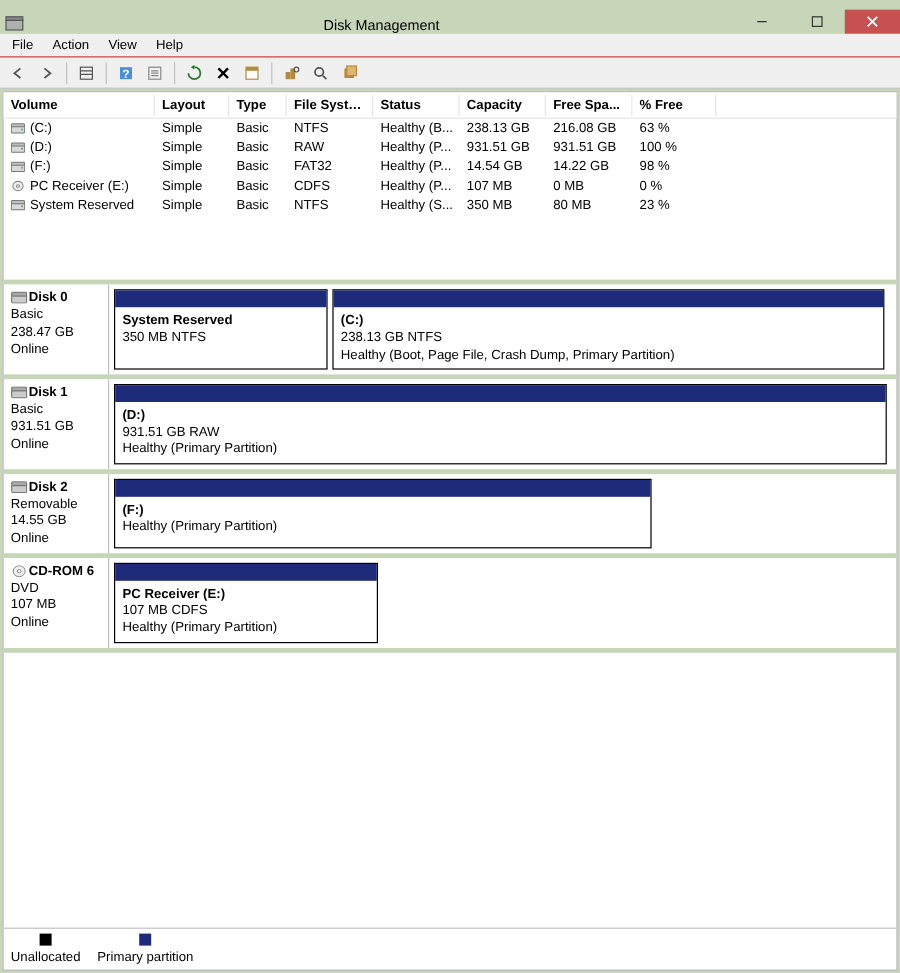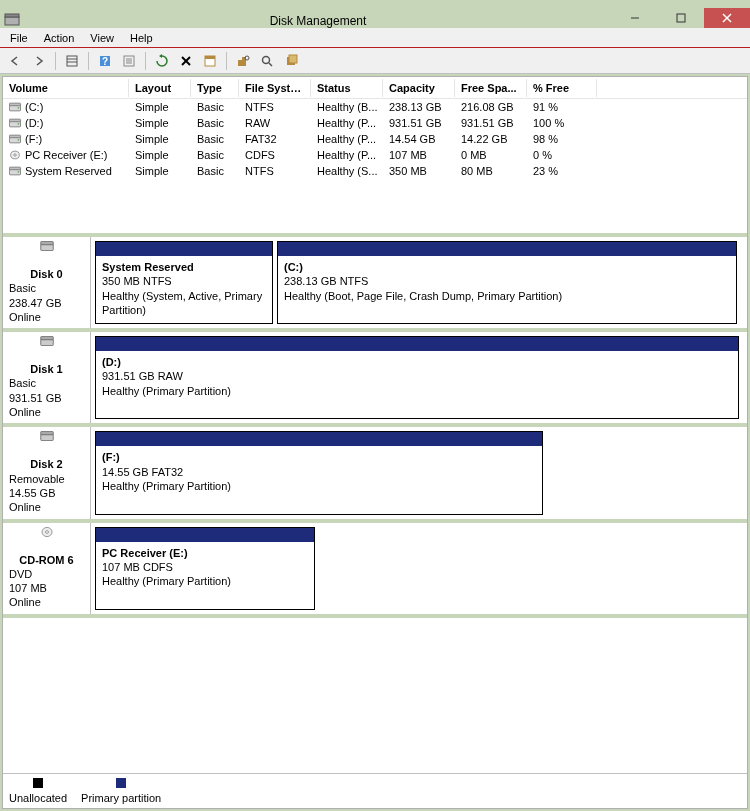--- a/index.html
+++ b/index.html
@@ -103,21 +103,21 @@
   display: flex;
   border-bottom: 4px solid #c7d6b9;
 }
 .disk-info {
   width: 88px;
   padding: 4px 6px;
   border-right: 1px solid #c0c0c0;
   font-size: 11px;
   line-height: 1.3;
 }
-.disk-info .disk-name { font-weight: bold; display: flex; align-items: center; gap: 16px; flex-direction: column; }
+.disk-info .disk-name { font-weight: bold; display: flex; align-items: center; gap: 1px; }
 .disk-icon { width: 14px; height: 10px; }
 .partitions {
   flex: 1;
   display: flex;
   padding: 4px 4px;
   gap: 4px;
 }
 .partition {
   border: 1px solid #000;
   padding: 0;
@@ -283,21 +283,21 @@
               <circle cx="11" cy="6" r="1" fill="#6a6"></circle>
             </svg>
             <span>(C:)</span>
           </div>
           <div class="vt-cell col-layout">Simple</div>
           <div class="vt-cell col-type">Basic</div>
           <div class="vt-cell col-fs">NTFS</div>
           <div class="vt-cell col-status">Healthy (B...</div>
           <div class="vt-cell col-capacity">238.13 GB</div>
           <div class="vt-cell col-free">216.08 GB</div>
-          <div class="vt-cell col-pfree">91 %</div>
+          <div class="vt-cell col-pfree">63 %</div>
         </div>
         <div class="vt-row">
           <div class="vt-cell col-volume">
             <svg class="vol-icon" viewBox="0 0 14 10">
               <rect x="0.5" y="2.5" width="13" height="7" rx="1" fill="#d9d9d9" stroke="#777"></rect>
               <rect x="0.5" y="0.5" width="13" height="3" rx="1" fill="#bfbfbf" stroke="#777"></rect>
               <circle cx="11" cy="6" r="1" fill="#6a6"></circle>
             </svg>
             <span>(D:)</span>
           </div>
@@ -376,21 +376,20 @@
           <div>Basic</div>
           <div>238.47 GB</div>
           <div>Online</div>
         </div>
         <div class="partitions" style="max-width:656px">
           <div class="partition" style="width:178px">
             <div class="part-header"></div>
             <div class="part-body">
               <div class="pname">System Reserved</div>
               <div>350 MB NTFS</div>
-              <div>Healthy (System, Active, Primary Partition)</div>
             </div>
           </div>
           <div class="partition" style="width:460px">
             <div class="part-header"></div>
             <div class="part-body">
               <div class="pname">(C:)</div>
               <div>238.13 GB NTFS</div>
               <div>Healthy (Boot, Page File, Crash Dump, Primary Partition)</div>
             </div>
           </div>
@@ -431,21 +430,20 @@
           </div>
           <div>Removable</div>
           <div>14.55 GB</div>
           <div>Online</div>
         </div>
         <div class="partitions" style="max-width:460px">
           <div class="partition" style="width:448px">
             <div class="part-header"></div>
             <div class="part-body">
               <div class="pname">(F:)</div>
-              <div>14.55 GB FAT32</div>
               <div>Healthy (Primary Partition)</div>
             </div>
           </div>
         </div>
       </div>
       <div class="disk-row">
         <div class="disk-info">
           <div class="disk-name">
             <svg class="disk-icon" viewBox="0 0 16 12">
               <ellipse cx="8" cy="6" rx="6" ry="5.5" fill="#eee" stroke="#888"></ellipse>

